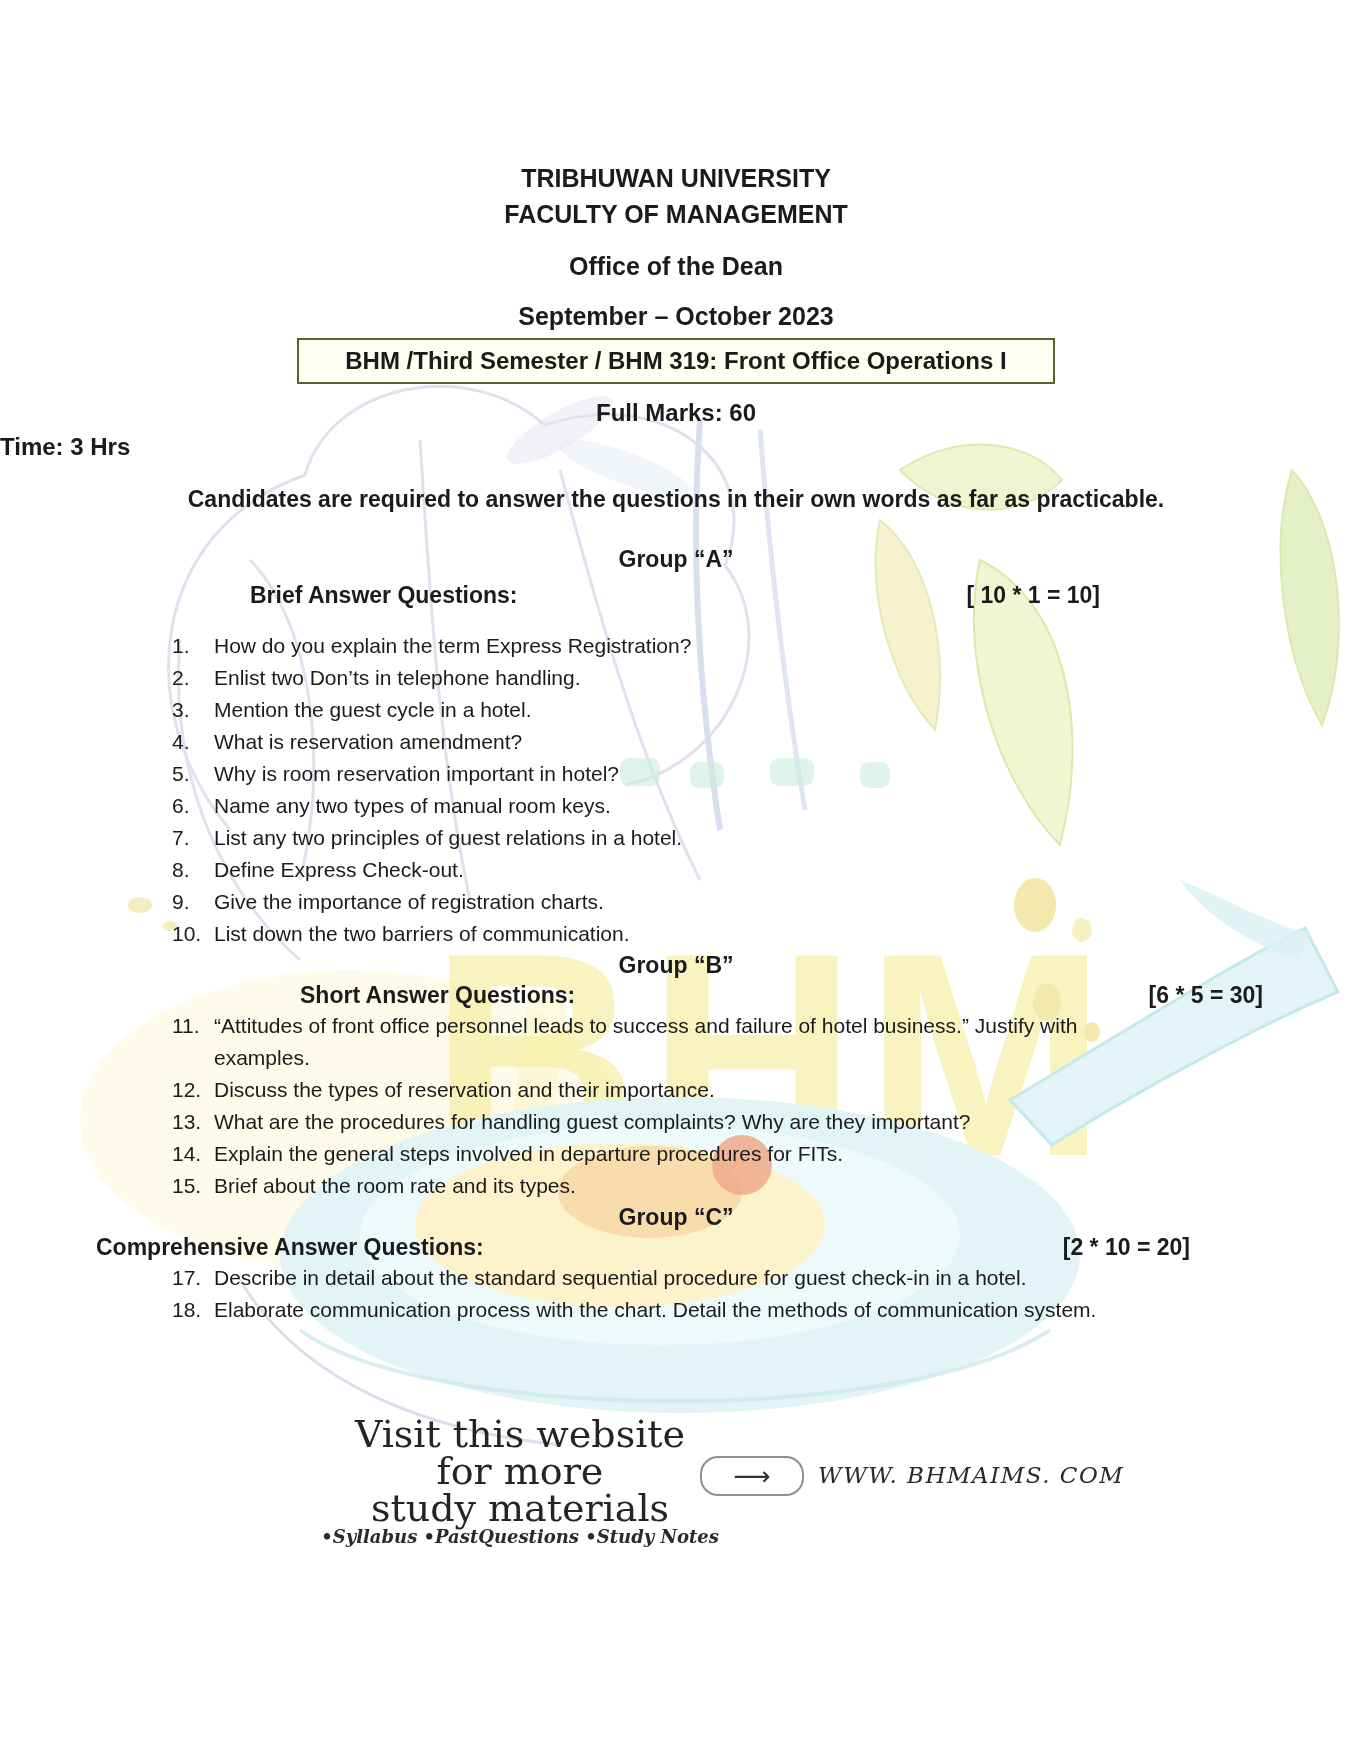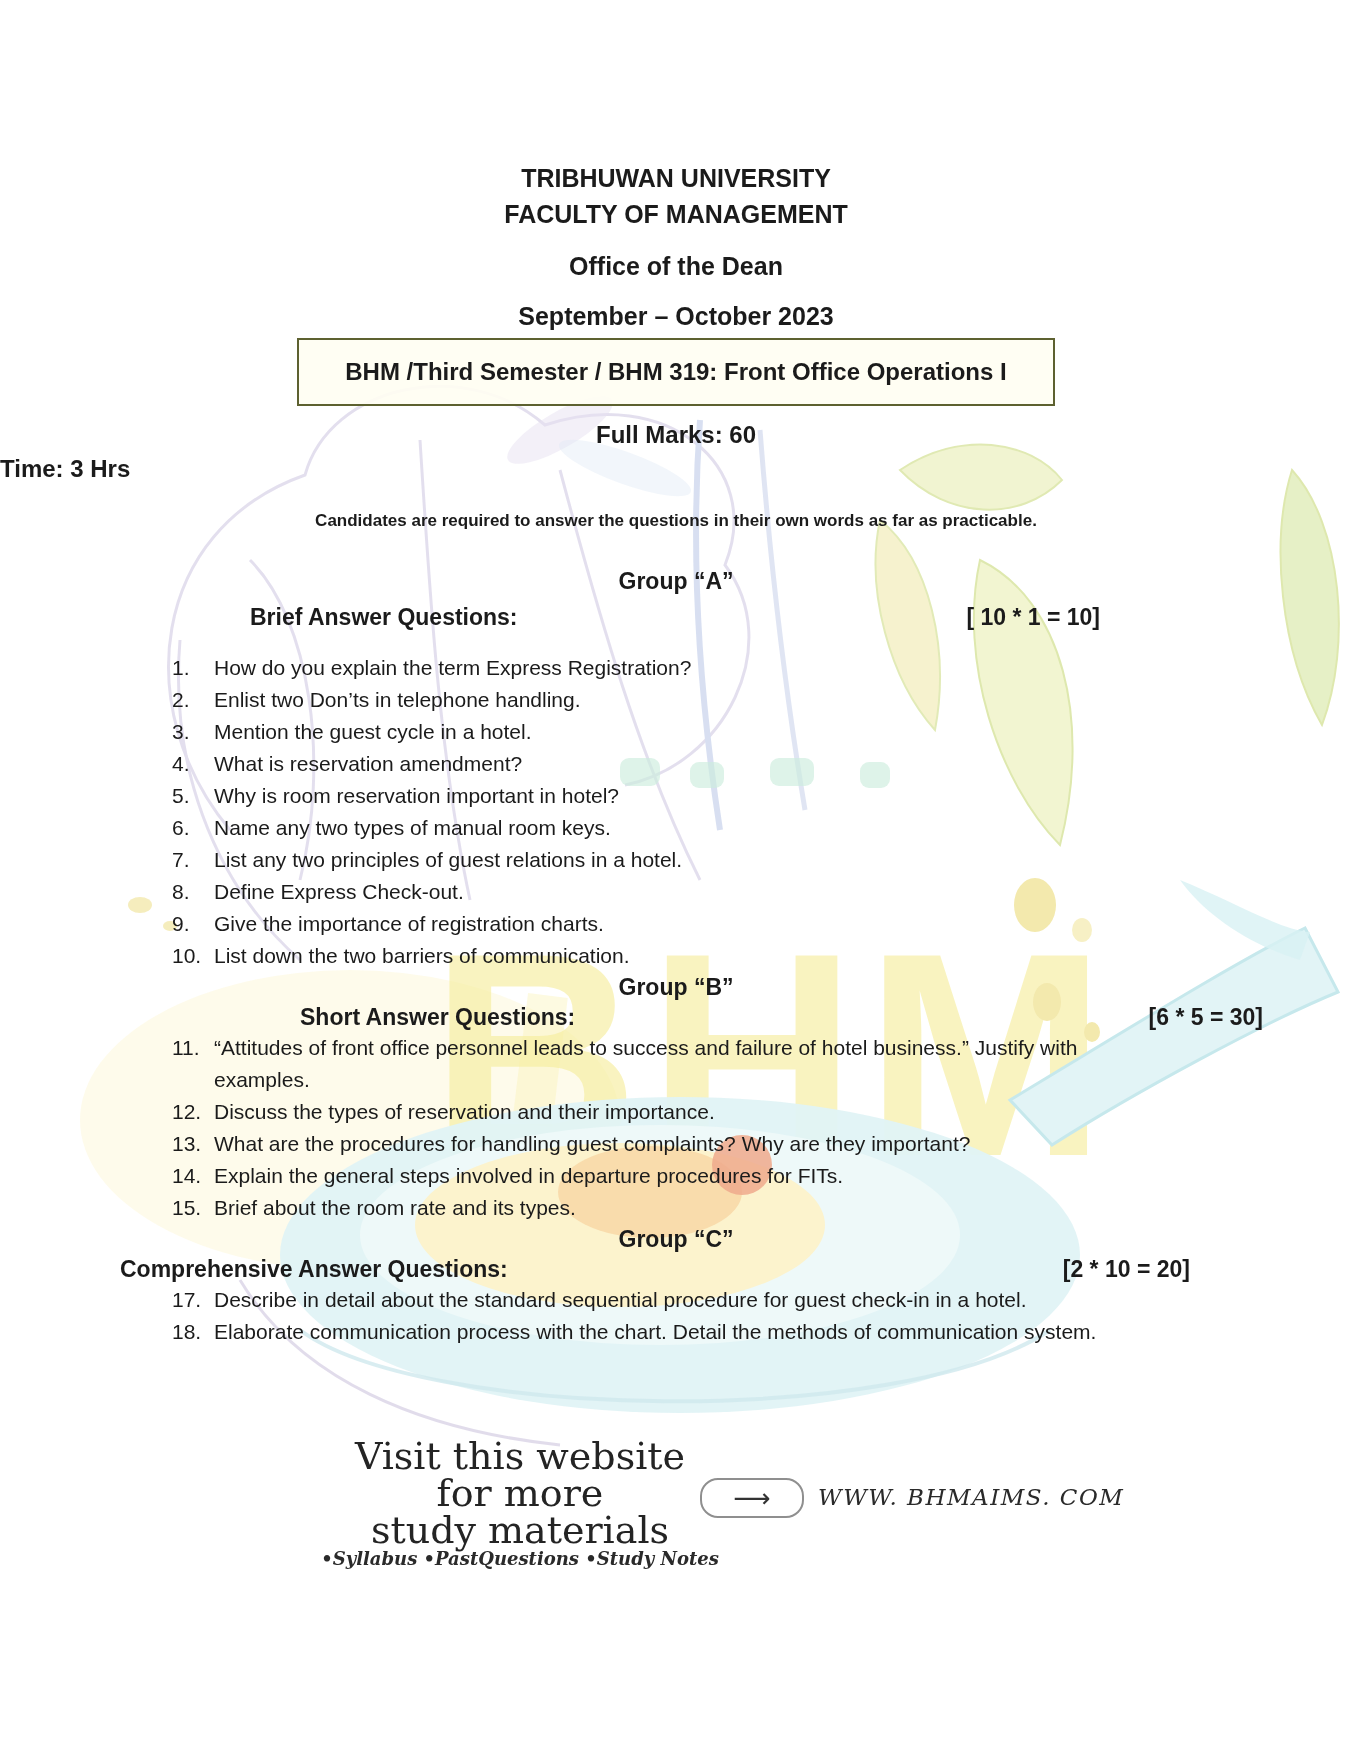--- a/index.html
+++ b/index.html
@@ -7,35 +7,35 @@
     width:1352px; height:1751px; position:relative; margin:0 auto;
     background:#ffffff; overflow:hidden; color:#1b1b1b;
     font-family:"Liberation Sans", sans-serif;
   }
   .wm { position:absolute; left:0; top:0; width:1352px; height:1751px; z-index:0; pointer-events:none; }
   .content { position:relative; z-index:1; padding-top:160px; }
   .h1 { font-weight:bold; font-size:25px; line-height:36px; text-align:center; }
   .office { margin-top:16px; }
   .period { margin-top:14px; }
   .coursebox {
-    box-sizing:border-box; width:758px; margin:4px auto 8px; height:68px;
+    box-sizing:border-box; width:758px; margin:4px auto 8px; height:46px;
     border:2px solid #5d6130; background:rgba(255,254,242,.9);
     display:flex; align-items:center; justify-content:center;
     font-weight:bold; font-size:24px;
   }
   .fm { margin-top:12px; font-weight:bold; font-size:24px; line-height:34px; text-align:center; }
   .tm { font-weight:bold; font-size:24px; line-height:34px; text-align:left; }
-  .instruction { margin-top:18px; font-weight:bold; font-size:17px; line-height:34px; text-align:center; }
+  .instruction { margin-top:18px; font-weight:bold; font-size:23px; line-height:34px; text-align:center; }
   .group-name { margin-top:0; font-weight:bold; font-size:23px; line-height:30px; text-align:center; }
   .group-name.first { margin-top:28px; }
   .sec-row { display:flex; justify-content:space-between; font-weight:bold; font-size:23px; line-height:30px; margin-top:6px; }
   .sec-row.b, .sec-row.cc { margin-top:0; }
   .secA { padding-left:250px; padding-right:252px; }
   .secB { padding-left:300px; padding-right:89px; }
-  .secC { padding-left:120px; padding-right:162px; }
+  .secC { padding-left:96px; padding-right:162px; }
   .qlist { margin-left:172px; width:1110px; font-size:21px; }
   .qlist.a { margin-top:20px; }
   .q { display:flex; line-height:32px; }
   .qn { width:42px; flex:none; }
   .qt { white-space:pre-line; }
   .footer { position:relative; margin-top:90px; height:180px; }
   .promo {
     position:absolute; left:330px; top:0; width:380px; text-align:center;
     font-family:"DejaVu Serif", serif; font-size:38px; line-height:37px; color:#242424;
   }

